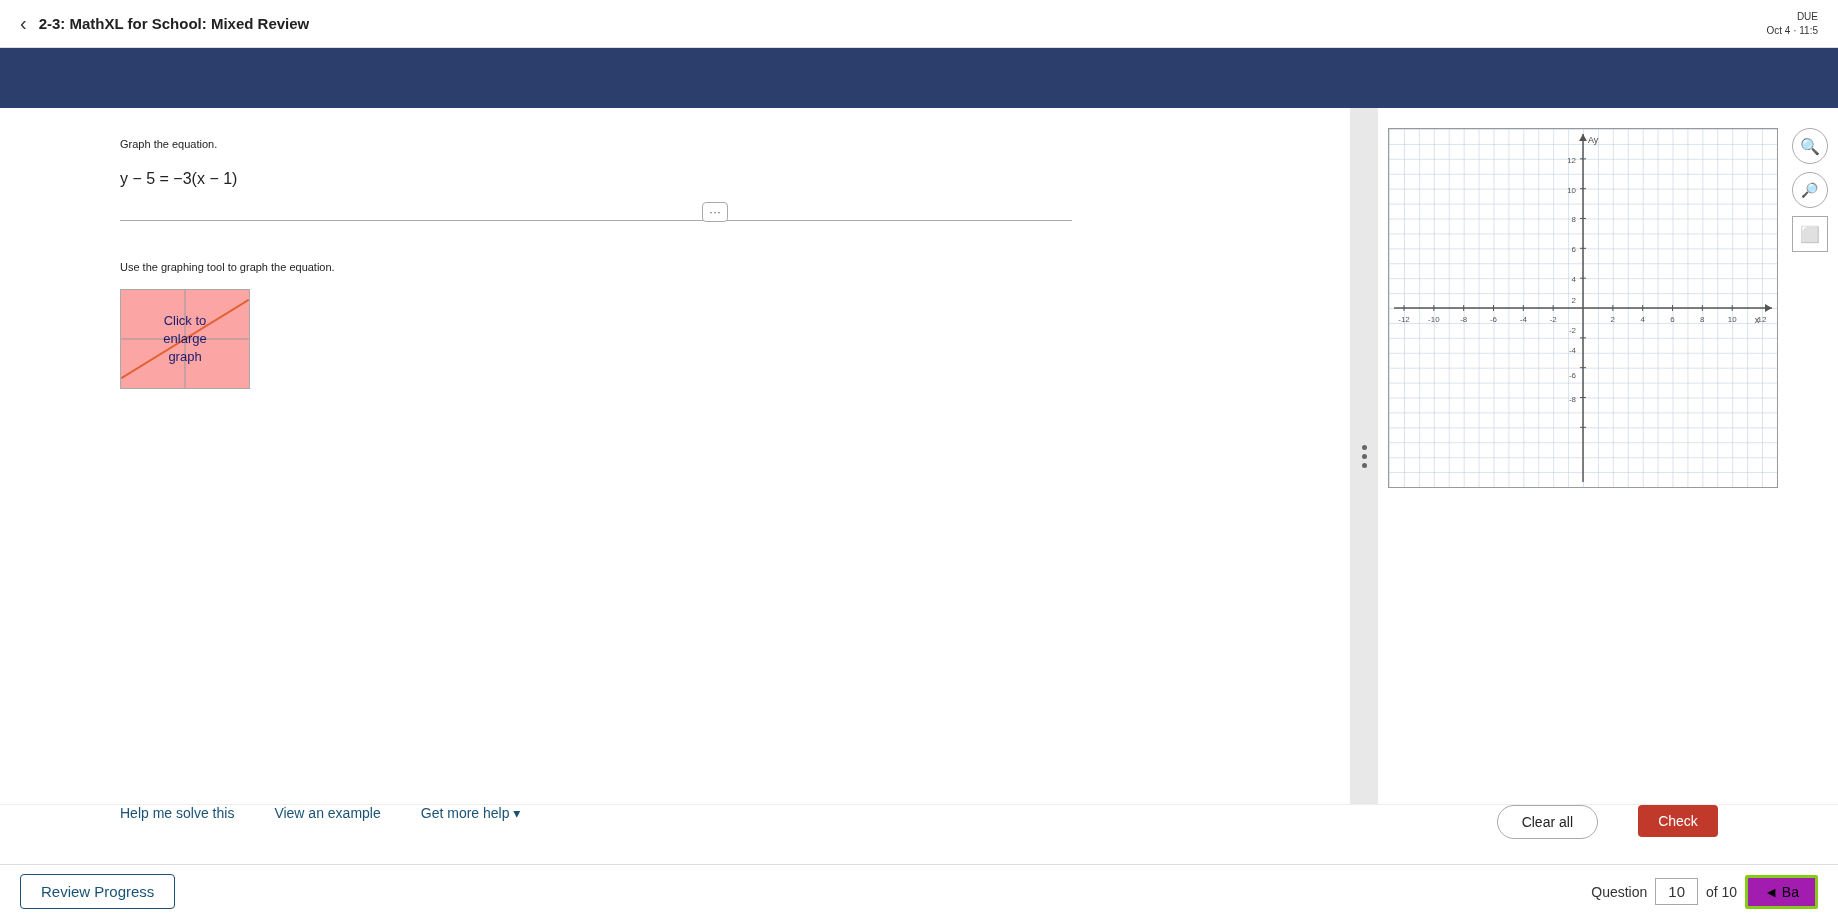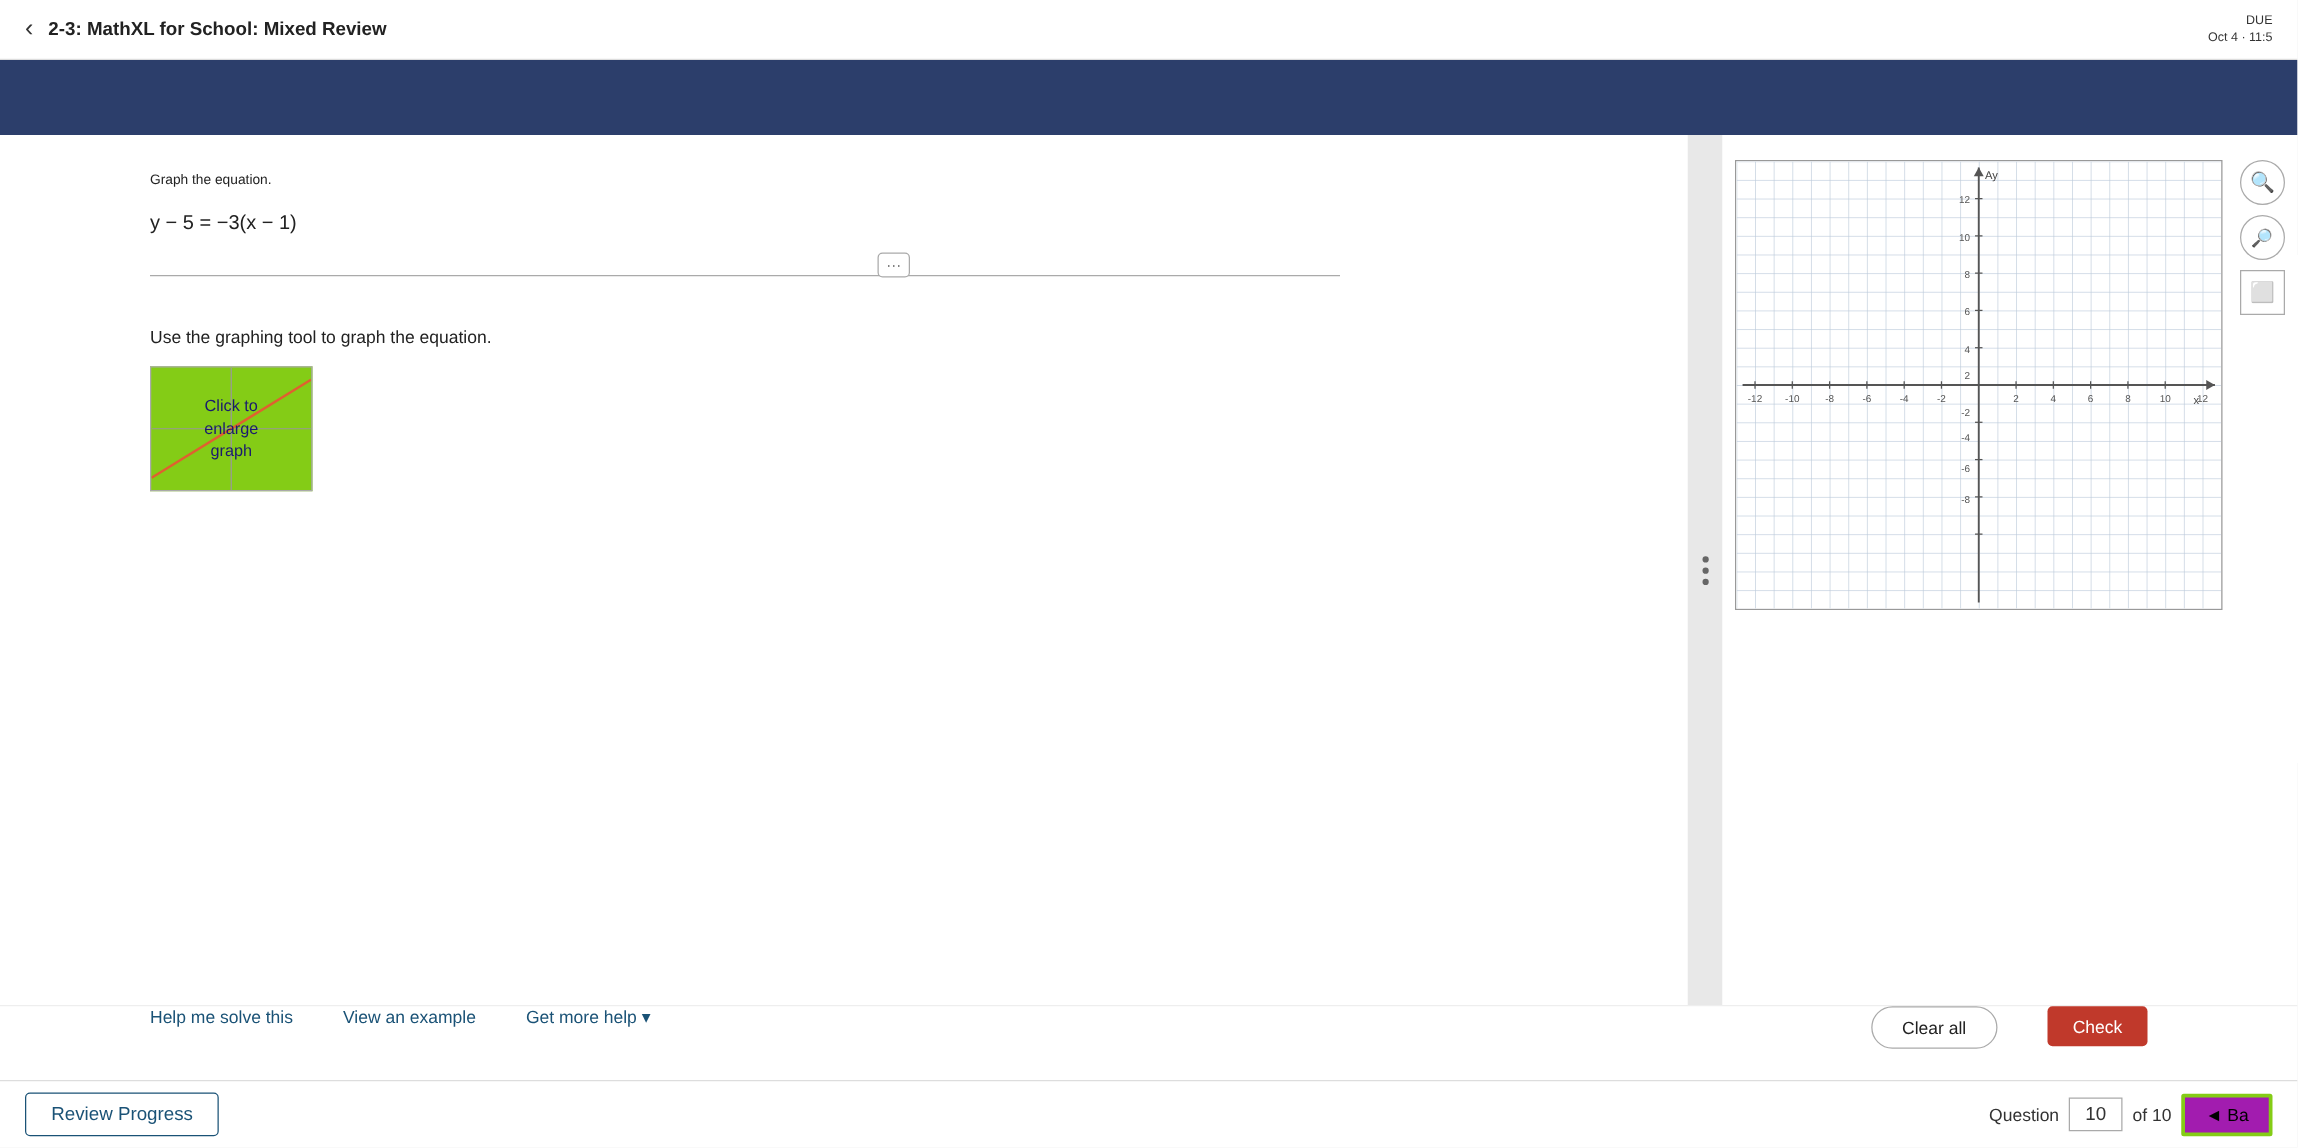--- a/index.html
+++ b/index.html
@@ -83,29 +83,29 @@
       transform: translateX(-50%);
       background: #fff;
       border: 1px solid #aaa;
       border-radius: 4px;
       padding: 2px 6px;
       font-size: 12px;
       cursor: pointer;
       color: #555;
     }
     .instruction-text {
-      font-size: 14px;
+      font-size: 11px;
       color: #222;
       margin-top: 8px;
     }
     .enlarge-btn {
       width: 130px;
       height: 100px;
       border: 1px solid #aaa;
-      background: #84cc16;
+      background: #fca5a5;
       cursor: pointer;
       display: flex;
       align-items: center;
       justify-content: center;
       position: relative;
       overflow: hidden;
     }
     .enlarge-btn-inner {
       display: flex;
       flex-direction: column;

